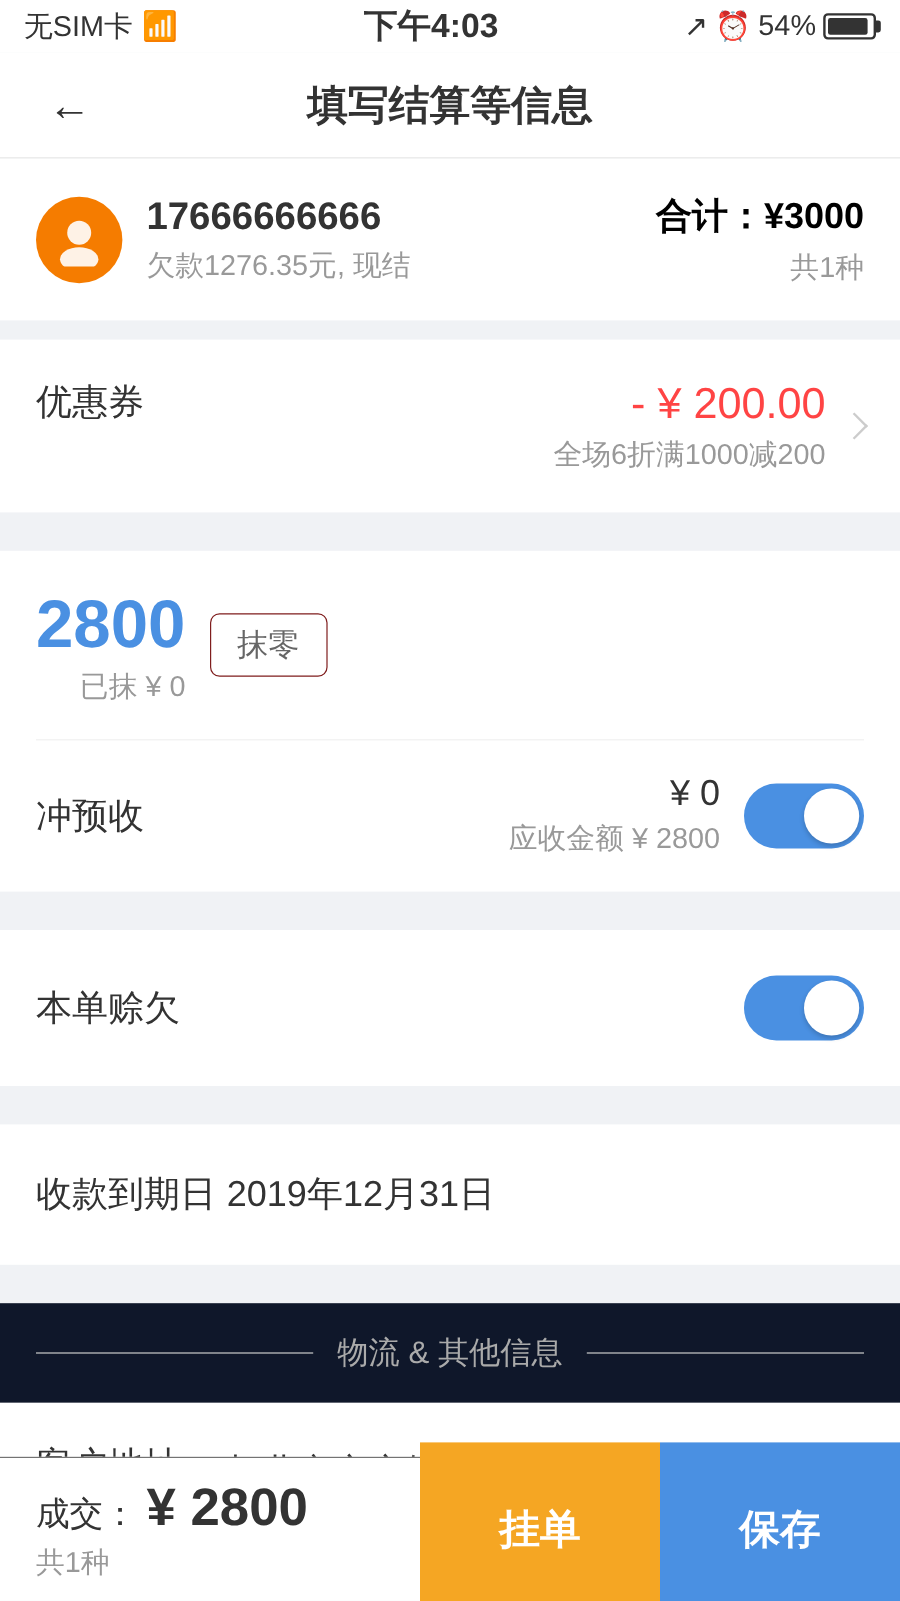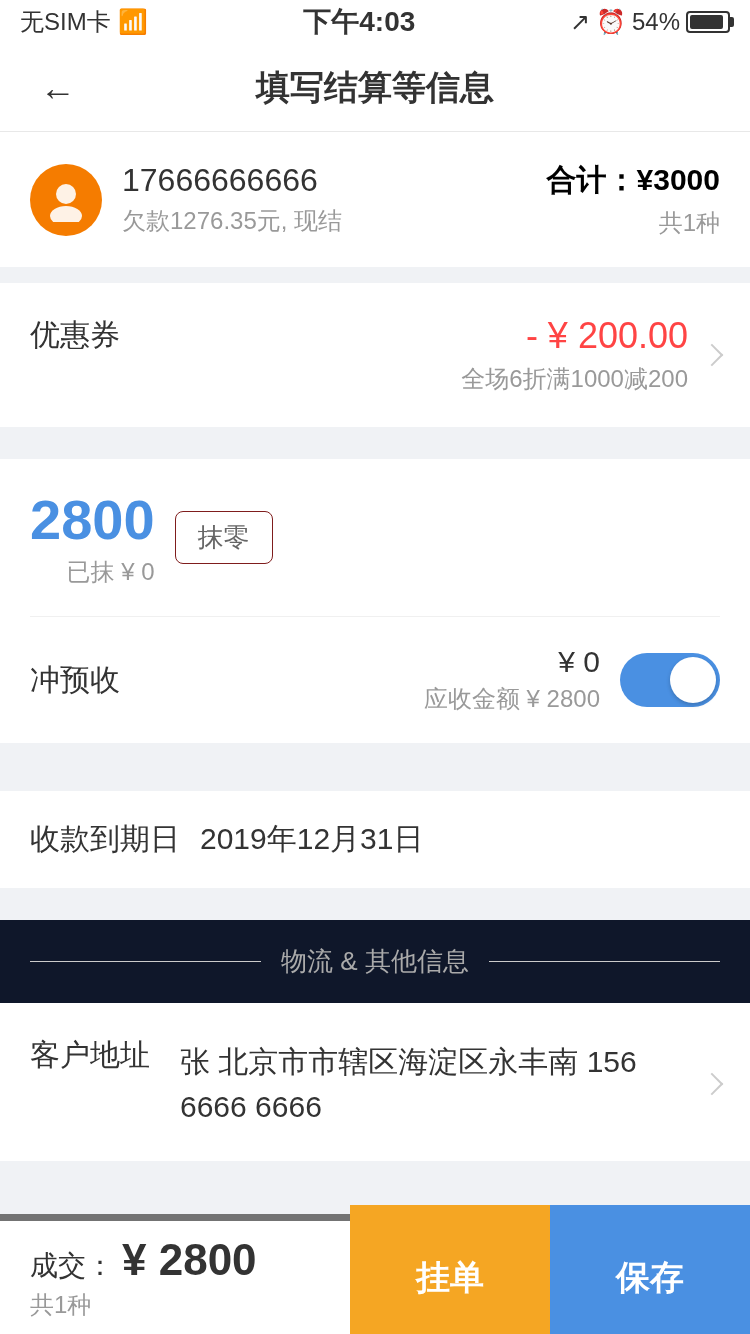--- a/index.html
+++ b/index.html
@@ -78,21 +78,21 @@
       margin-bottom: 16px;
     }
     .customer-left { display: flex; align-items: center; gap: 20px; }
     .avatar {
       width: 72px; height: 72px; border-radius: 50%;
       background: #f57c00;
       display: flex; align-items: center; justify-content: center;
       color: #fff; font-size: 32px; font-weight: bold;
       flex-shrink: 0;
     }
-    .customer-info .name { font-size: 32px; font-weight: 400; color: #333; }
+    .customer-info .name { font-size: 32px; font-weight: 700; color: #333; }
     .customer-info .sub { font-size: 24px; color: #999; margin-top: 6px; }
     .customer-right { text-align: right; }
     .customer-right .total { font-size: 30px; color: #000000; font-weight: 700; }
     .customer-right .count { font-size: 24px; color: #999; margin-top: 6px; }
 
     
     .section {
       background: #fff;
       margin-bottom: 16px;
     }
@@ -189,22 +189,22 @@
 
     
     .due-section {
       background: #fff;
       margin-bottom: 16px;
       padding: 0 30px;
     }
     .due-row {
       display: flex;
       align-items: center;
-      padding: 28px 0;
-      gap: 20px;
+      padding: 38px 0;
+      gap: 9px;
     }
     .due-label { font-size: 30px; color: #333; }
     .due-value { font-size: 30px; color: #333; }
 
     
     .logistics-divider {
       background: #0f172a;
       padding: 24px 30px;
       display: flex;
       align-items: center;
@@ -231,21 +231,21 @@
 
     
     .bottom-bar {
       position: fixed;
       bottom: 0;
       width: 750px;
       height: 120px;
       background: #fff;
       display: flex;
       align-items: center;
-      border-top: 7px solid #737373;
+      border-top: 1px solid #737373;
     }
     .bottom-summary {
       flex: 1;
       padding: 0 30px;
     }
     .bottom-deal { font-size: 28px; color: #333; }
     .bottom-amount { font-size: 44px; font-weight: 600; color: #333; }
     .bottom-count { font-size: 24px; color: #999; margin-top: 4px; }
     .bottom-btn {
       height: 146px;
@@ -344,20 +344,28 @@
         </div>
         <div class="toggle">
           <div class="toggle-knob"></div>
         </div>
       </div>
     </div>
   </div>
 
   <div class="gray-section"></div>
 
+  <div class="arrears-section">
+    <div class="arrears-row">
+      <div class="arrears-label">本单赊欠</div>
+      <div class="toggle">
+        <div class="toggle-knob"></div>
+      </div>
+    </div>
+  </div>
 
   <div class="gray-section"></div>
 
   <div class="due-section">
     <div class="due-row">
       <div class="due-label">收款到期日</div>
       <div class="due-value">2019年12月31日</div>
     </div>
   </div>
 

